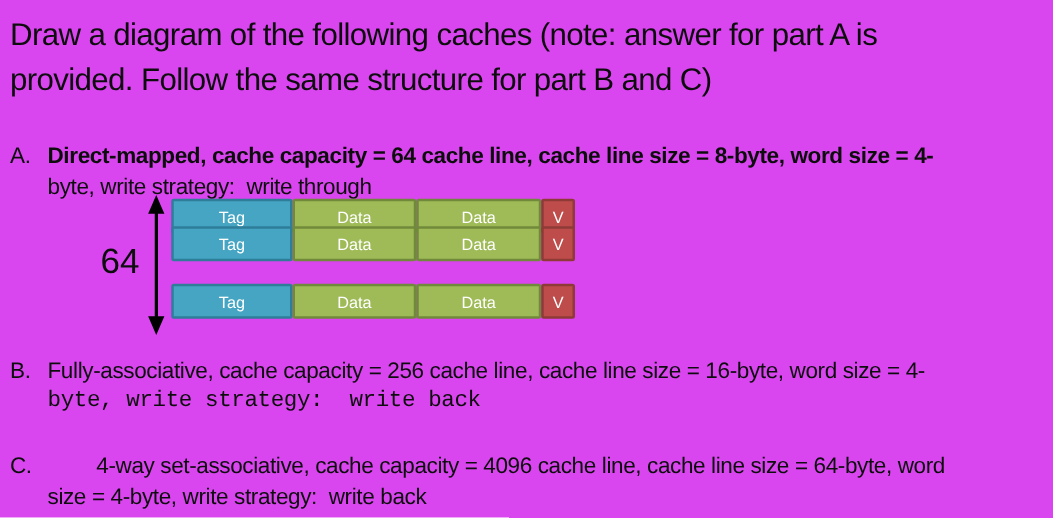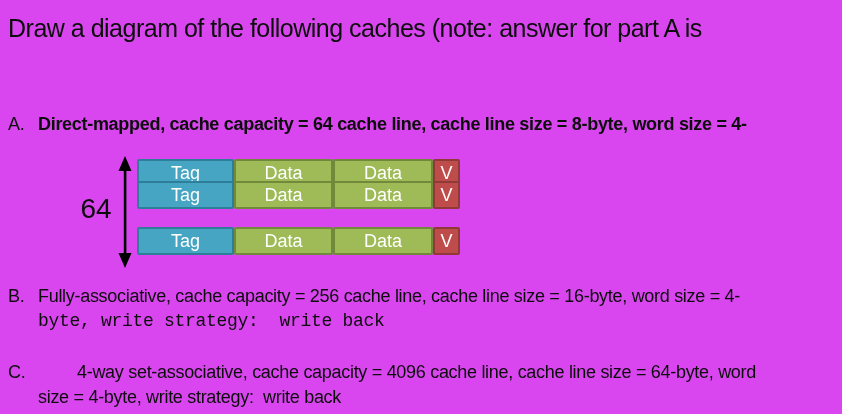--- a/index.html
+++ b/index.html
@@ -39,21 +39,21 @@
     display:flex;
     height:24px;
   }
   .cell{
     box-sizing:border-box;
     height:28px;
     border:2px solid #000;
     border-radius:2px;
     display:flex;align-items:center;justify-content:center;
     color:#ffffff;
-    font-size:18px;
+    font-size:13px;
     line-height:1;
   }
   .cell.w-tag{width:97px;}
   .cell.w-data1{width:99px;}
   .cell.w-data2{width:100px;}
   .cell.w-valid{width:27px;}
   #row-count{
     left:78px;top:193px;width:36px;
     text-align:center;
     font-size:28px;
@@ -61,24 +61,26 @@
   }
   #range-arrow{left:114px;top:156px;}
 </style>
 </head>
 <body>
 
 <div id="slide">
 
   <div class="abs" style="left:8px;top:10px;">
     <div class="title-line">Draw a diagram of the following caches (note: answer for part A is</div>
+    <div class="title-line">provided. Follow the same structure for part B and C)</div>
   </div>
 
   <div class="abs marker" style="left:8px;top:112px;">A.</div>
   <div class="abs body-line" style="left:38px;top:112px;font-weight:bold;">Direct-mapped, cache capacity = 64 cache line, cache line size = 8-byte, word size = 4-</div>
+  <div class="abs body-line" style="left:38px;top:137px;">byte, write strategy:  write through</div>
 
   <div class="abs" id="row-count">64</div>
 
   <svg id="range-arrow" class="abs" width="22" height="112" viewBox="0 0 22 112">
     <g style="fill: rgb(0, 0, 0);">
       <rect x="9.8" y="10" width="2.6" height="92"></rect>
       <polygon points="11,0 4.5,15 17.5,15"></polygon>
       <polygon points="11,112 4.5,97 17.5,97"></polygon>
     </g>
   </svg>

